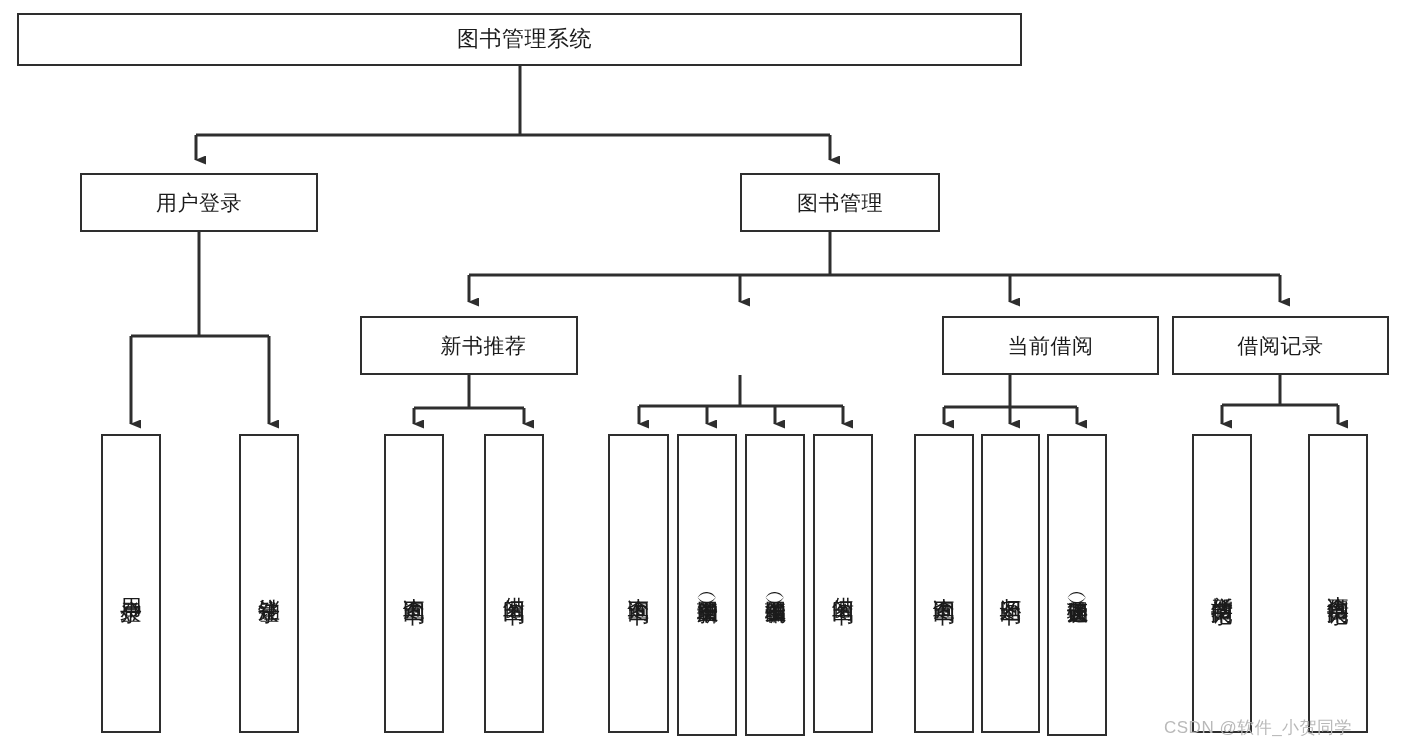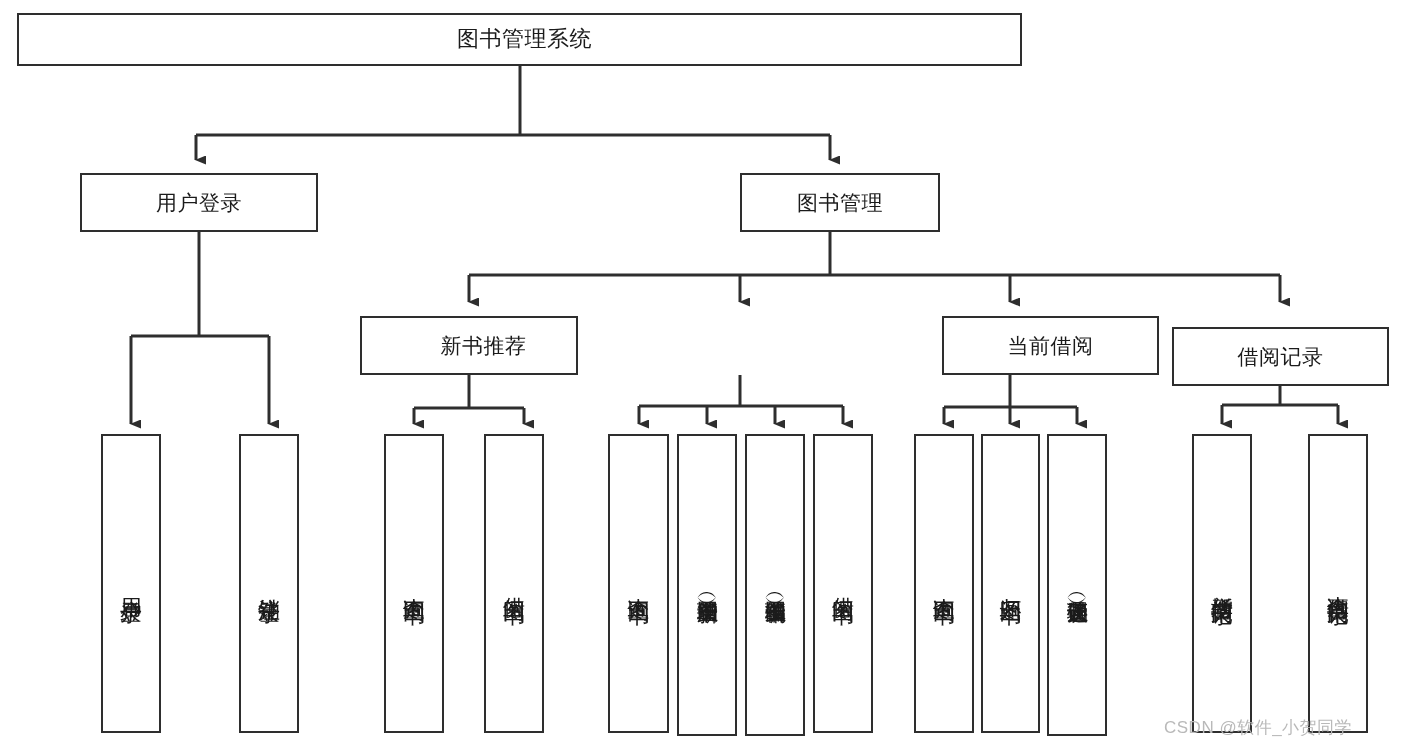--- a/index.html
+++ b/index.html
@@ -142,21 +142,21 @@
   <div class="node h" style="left:712px; top:173px; width:200px; height:59px;margin-left:28px;">
     <span class="label">图书管理</span>
   </div>
 
   <div class="node h" style="left:360px; top:316px; width:218px; height:59px;padding-left:29px;">
     <span class="label">新书推荐</span>
   </div>
   <div class="node h" style="left:902px; top:316px; width:217px; height:59px;margin-left:40px;">
     <span class="label">当前借阅</span>
   </div>
-  <div class="node h" style="left:1172px; top:316px; width:217px; height:59px;margin-top:11px;">
+  <div class="node h" style="left:1172px; top:316px; width:217px; height:59px;">
     <span class="label">借阅记录</span>
   </div>
 
   <div class="node v" style="left:101px; top:434px; width:60px; height:299px;">
     <span class="label">用户登录</span>
   </div>
   <div class="node v" style="left:239px; top:434px; width:60px; height:299px;">
     <span class="label">注销登录</span>
   </div>
 

